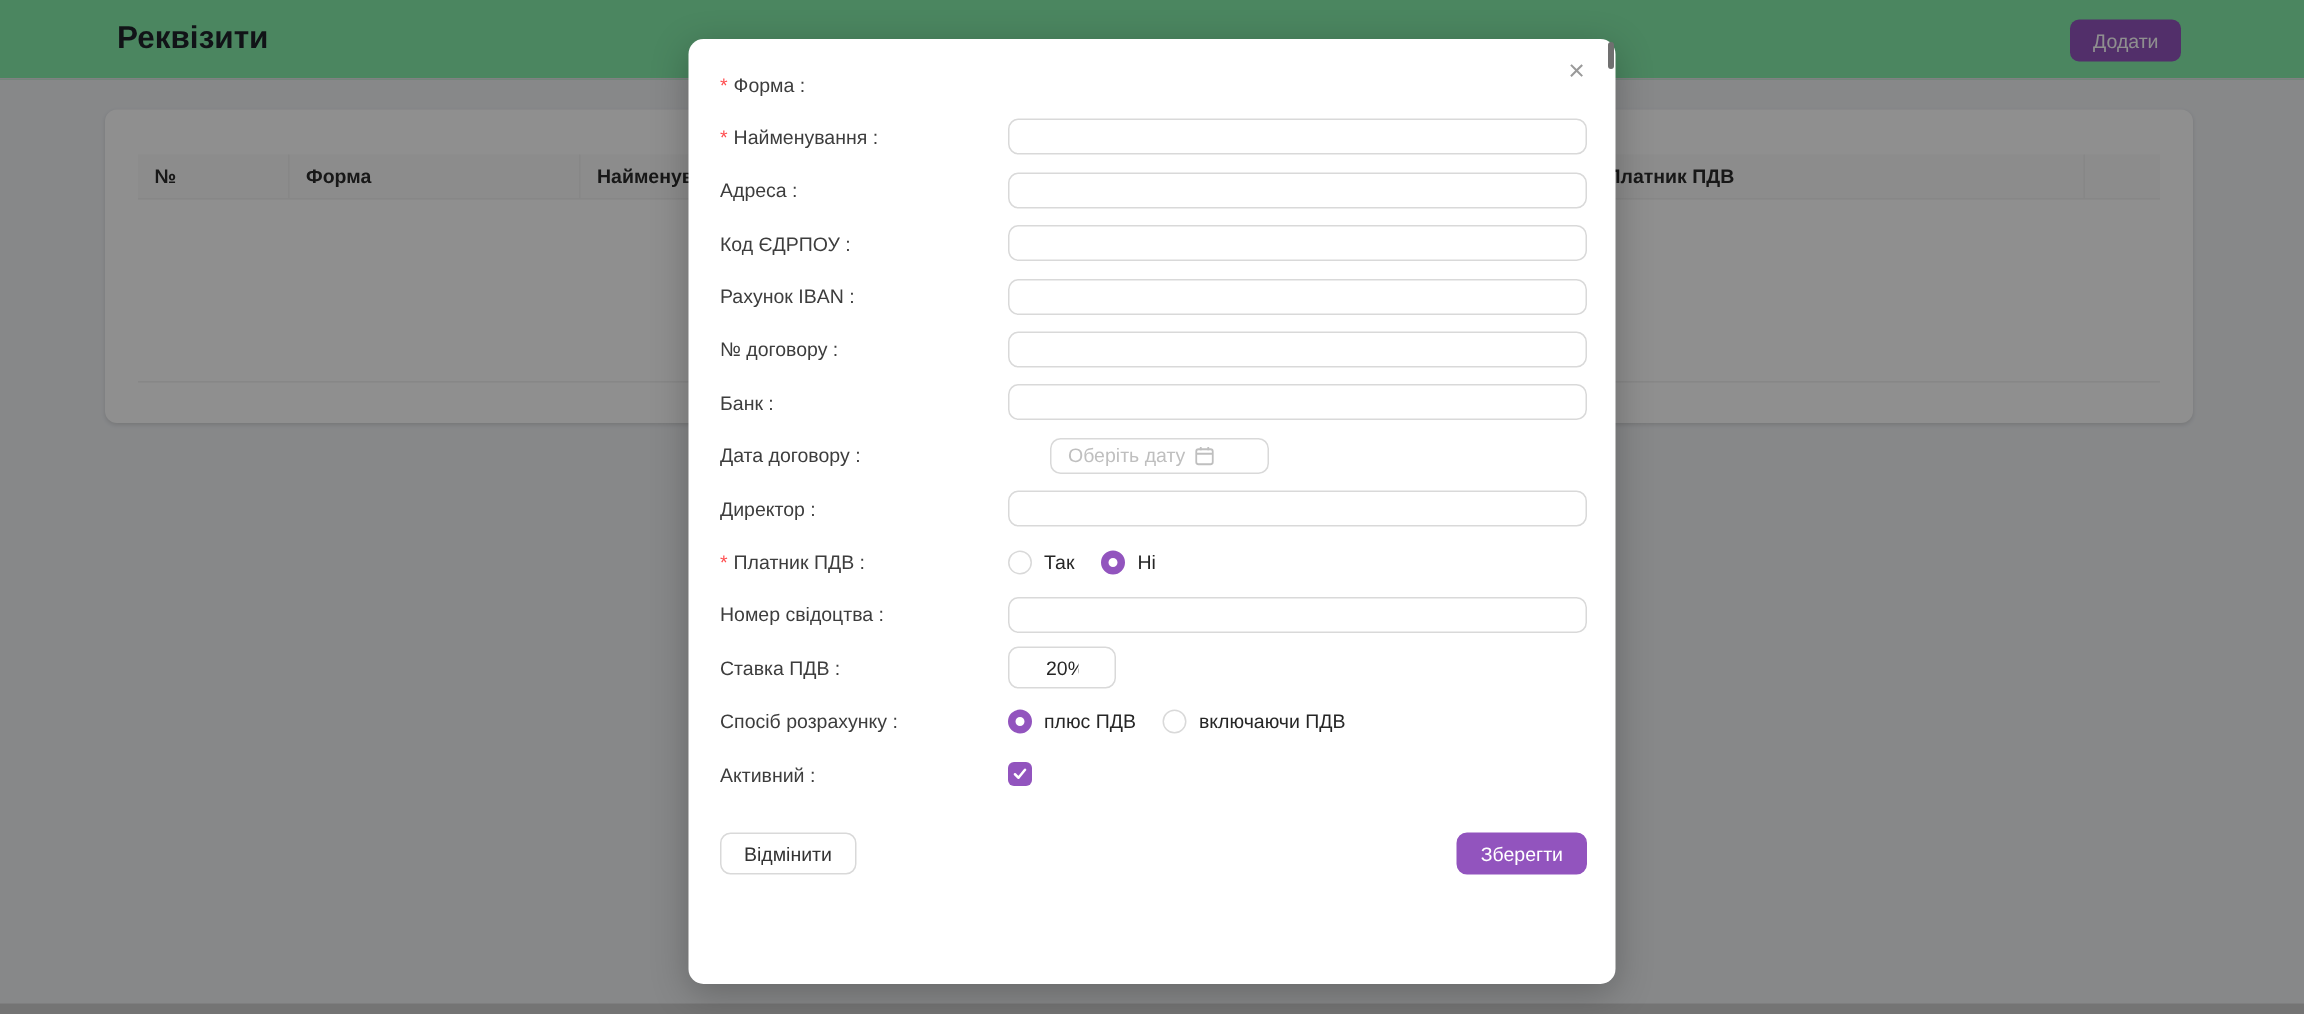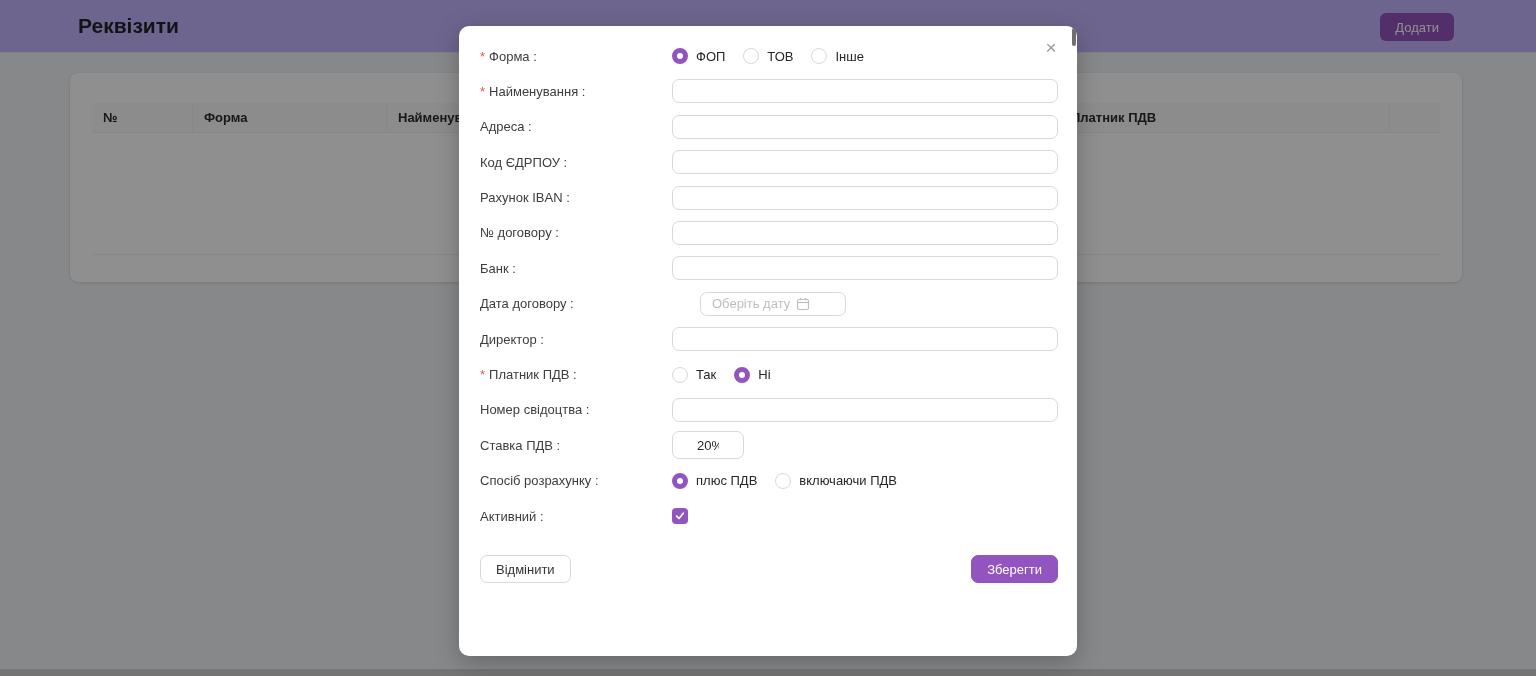--- a/index.html
+++ b/index.html
@@ -7,21 +7,21 @@
     --req:#ff4d4f;
     --border:#d9d9d9;
     --line:#f0f0f0;
     --txt:#3d3d3d;
   }
   *{box-sizing:border-box;margin:0;padding:0;font-family:"Liberation Sans",sans-serif;}
   body{width:1536px;height:676px;overflow:hidden;background:#f0f2f5;}
   .stage{position:relative;width:1536px;height:676px;overflow:hidden;}
 
   
-  .app-header{position:absolute;left:0;top:0;width:1536px;height:53px;background:#c4b5fd;border-bottom:1px solid #e4e6e8;display:flex;align-items:center;}
+  .app-header{position:absolute;left:0;top:0;width:1536px;height:53px;background:#86efac;border-bottom:1px solid #e4e6e8;display:flex;align-items:center;}
   .page-title{margin-left:78px;font-size:21px;font-weight:700;color:#1f2329;}
   .add-btn{position:absolute;right:82px;top:13px;height:28px;padding:0 15px;background:var(--accent);color:#fff;border:none;border-radius:6px;font-size:13px;cursor:pointer;}
   .card{position:absolute;left:70px;top:73px;width:1392px;height:209px;background:#fff;border-radius:8px;box-shadow:0 1px 3px rgba(0,0,0,.12);}
   .tbl{position:absolute;left:22px;top:30px;width:1348px;}
   .thead{display:flex;background:#fafafa;border-bottom:1px solid var(--line);height:30px;}
   .th{display:flex;align-items:center;padding:0 11px;font-size:13px;font-weight:700;color:#2b2b2b;border-right:1px solid var(--line);}
   .th:last-child{border-right:none;}
   .th.c0{width:101px}.th.c1{width:194px}.th.c2{width:673px}.th.c3{width:330px}.th.c4{width:50px}
   .tbody-empty{height:122px;border-bottom:1px solid var(--line);}
   .footer-strip{position:absolute;left:0;bottom:0;width:1536px;height:7px;background:#cfcfcf;}
@@ -87,34 +87,20 @@
   <div class="modal">
     <button class="modal-close"><span>×</span></button>
     <div class="scroll-thumb"></div>
 
     <div class="mbody">
 
       <div class="m-row">
         <div class="lbl-col">
           <span class="req">*</span>
           <span>Форма :</span>
-        </div>
-        <div class="ctrl-col">
-          <label class="radio-opt">
-            <span class="radio on"></span>
-            <span class="radio-lbl">ФОП</span>
-          </label>
-          <label class="radio-opt">
-            <span class="radio"></span>
-            <span class="radio-lbl">ТОВ</span>
-          </label>
-          <label class="radio-opt">
-            <span class="radio"></span>
-            <span class="radio-lbl">Інше</span>
-          </label>
         </div>
       </div>
 
       <div class="m-row">
         <div class="lbl-col">
           <span class="req">*</span>
           <span>Найменування :</span>
         </div>
         <div class="ctrl-col">
           <input class="txt-input" value="" style="">

